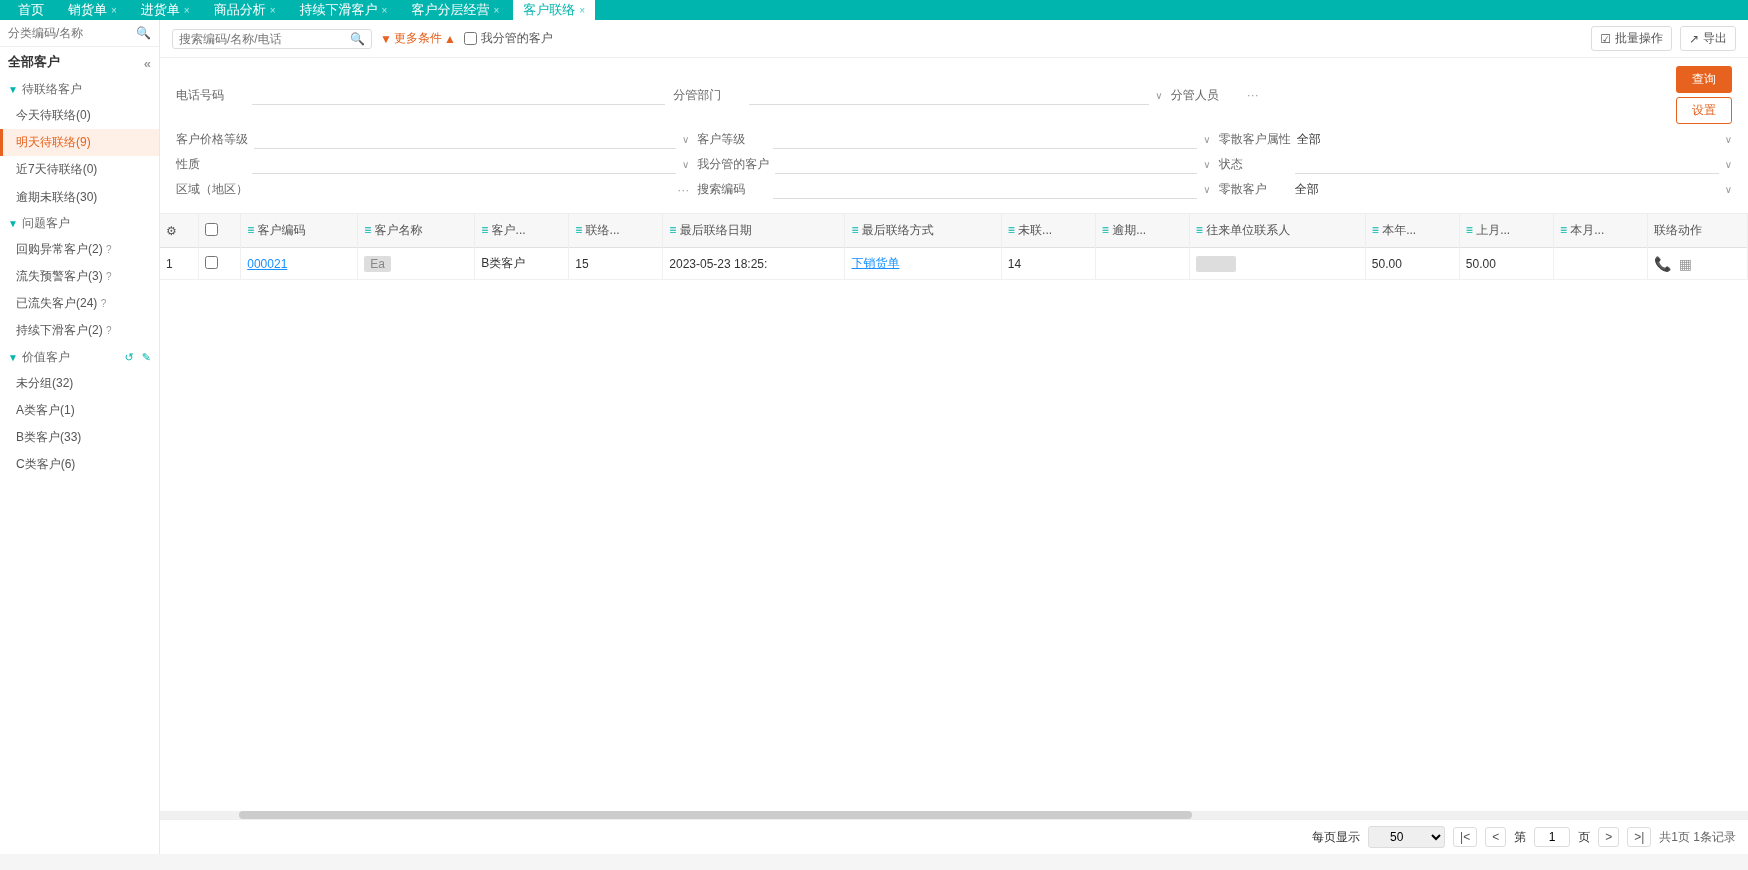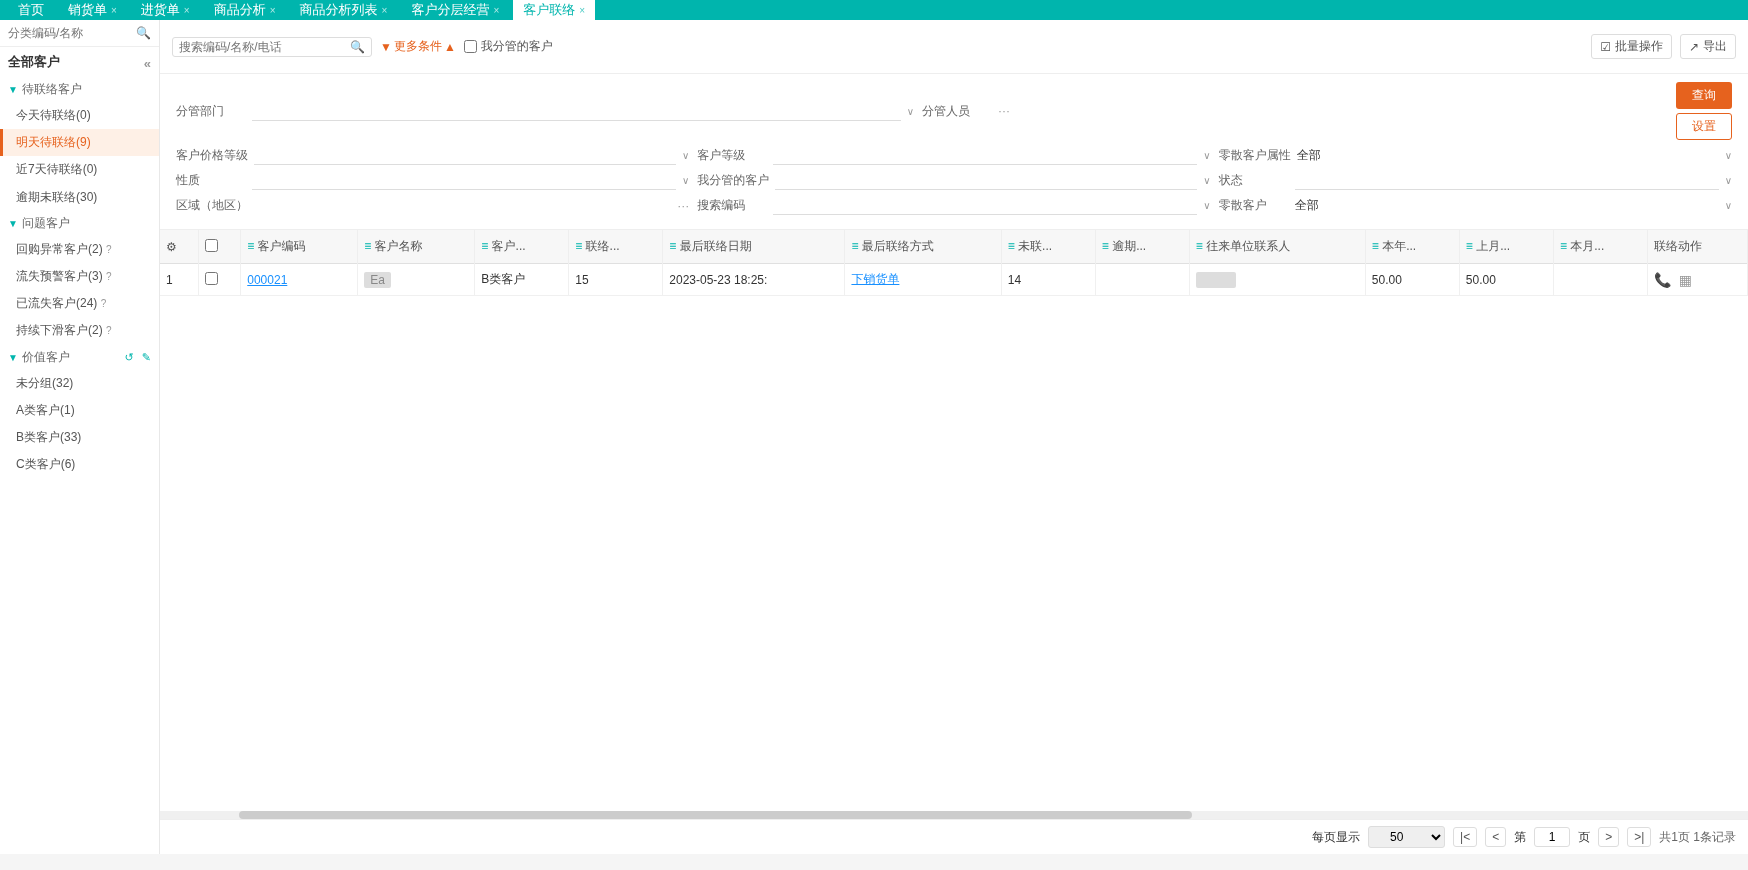--- a/index.html
+++ b/index.html
@@ -106,21 +106,21 @@
       flex: 1;
       display: flex;
       flex-direction: column;
       overflow: hidden;
       background: #f5f5f5;
     }
 
     
     .filter-bar {
       background: #fff;
-      padding: 14px 12px;
+      padding: 6px 12px;
       display: flex;
       align-items: center;
       gap: 8px;
       border-bottom: 1px solid #eee;
     }
     .search-input-wrap {
       display: flex;
       align-items: center;
       border: 1px solid #ddd;
       border-radius: 3px;
@@ -331,21 +331,21 @@
   </div>
   <div class="nav-item">
     <span>进货单</span>
     <span class="close-x">×</span>
   </div>
   <div class="nav-item">
     <span>商品分析</span>
     <span class="close-x">×</span>
   </div>
   <div class="nav-item">
-    <span>商品分析列表</span>
+    <span>持续下滑客户</span>
     <span class="close-x">×</span>
   </div>
   <div class="nav-item">
     <span>客户分层经营</span>
     <span class="close-x">×</span>
   </div>
   <div class="nav-item active">
     <span>客户联络</span>
     <span class="close-x">×</span>
   </div>
@@ -416,20 +416,24 @@
       </div>
       <div class="top-action-btn">
         <span>↗</span>
         <span>导出</span>
       </div>
     </div>
 
     <div class="advanced-filter">
 
       <div class="filter-row">
+        <div class="filter-cell">
+          <label>电话号码</label>
+          <input type="text" class="filter-input" style="">
+        </div>
         <div class="filter-cell">
           <label>分管部门</label>
           <input type="text" class="filter-input" style="">
           <span class="dropdown-arrow">∨</span>
         </div>
         <div class="filter-cell">
           <label>分管人员</label>
           <span class="filter-cell-dots">···</span>
         </div>
         <div style="display:flex; flex-direction:column; gap:4px; padding-left:8px;">

